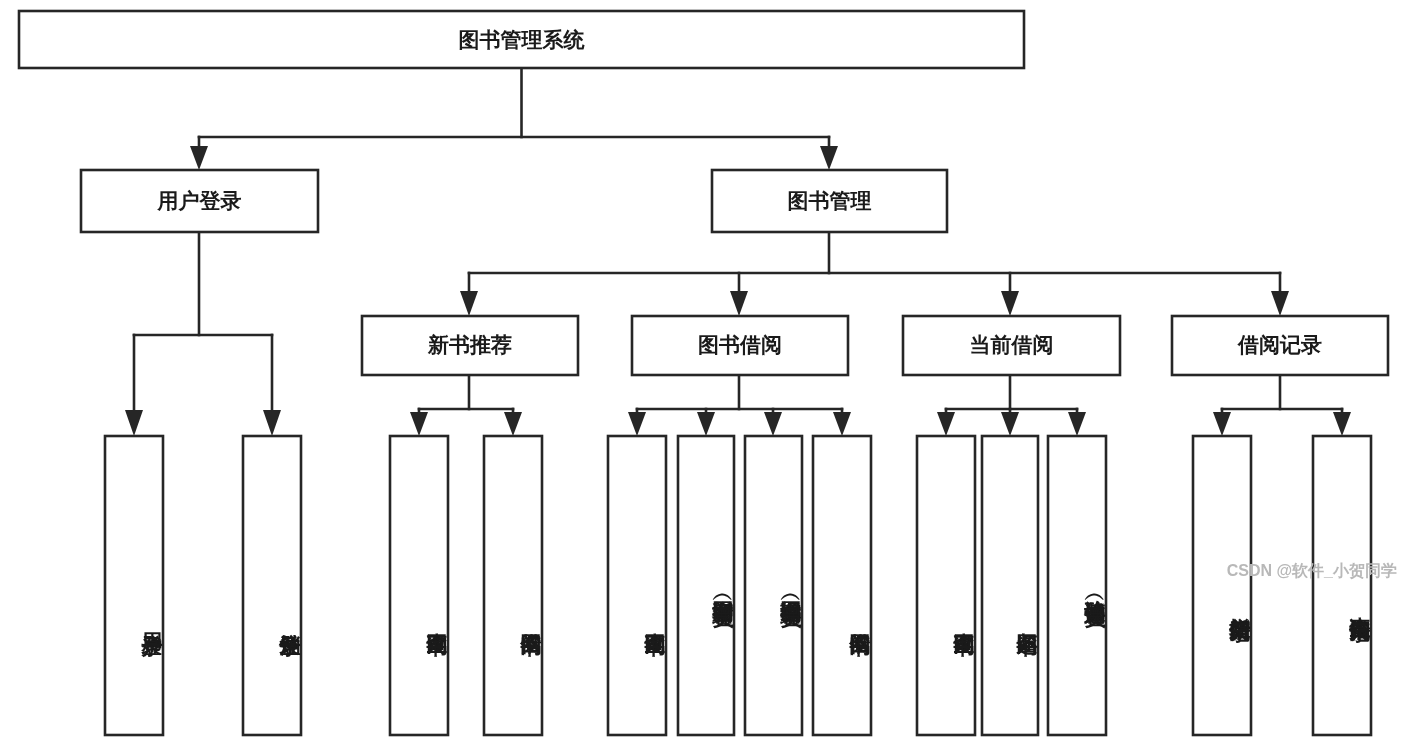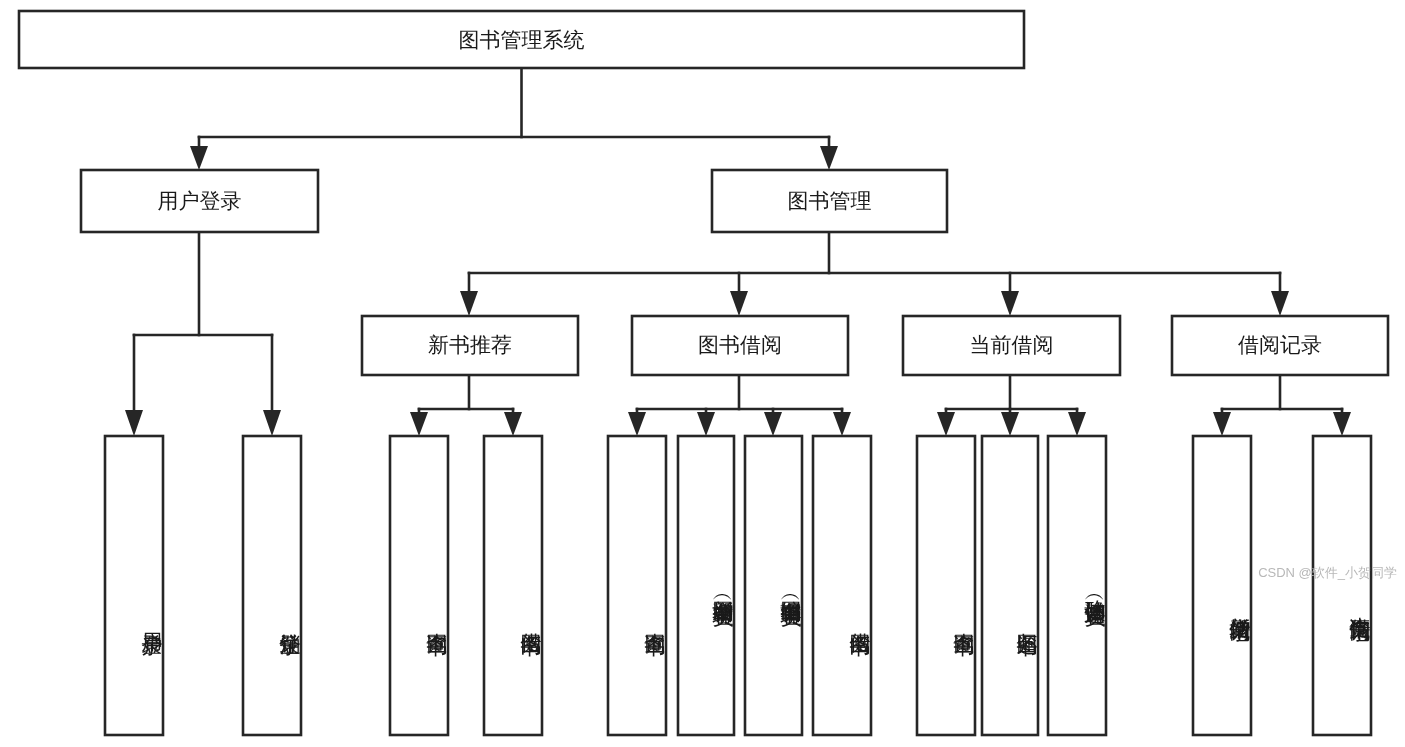--- a/index.html
+++ b/index.html
@@ -10,20 +10,21 @@
   body {
     width: 1405px;
     height: 747px;
     font-family: "Liberation Sans", "DejaVu Sans", sans-serif;
     overflow: hidden;
   }
   #diagram-root {
     position: relative;
     width: 1405px;
     height: 587px;
+    font-weight: bold;
   }
   svg#flow-svg {
     position: absolute;
     left: 0;
     top: 0;
     width: 1405px;
     height: 747px;
   }
   .node-box {
     fill: #ffffff;
@@ -61,21 +62,21 @@
     justify-content: center;
     text-align: center;
     white-space: nowrap;
     pointer-events: none;
   }
   .watermark {
     position: absolute;
     right: 8px;
     bottom: 5px;
     font-family: "Liberation Sans", "DejaVu Sans", sans-serif;
-    font-size: 13px;
+    font-size: 16px;
     color: #b8b8b8;
     white-space: nowrap;
   }
 </style>
 </head>
 <body>
 
 <div id="diagram-root">
 
   <svg id="flow-svg" viewBox="0 0 1405 747">

